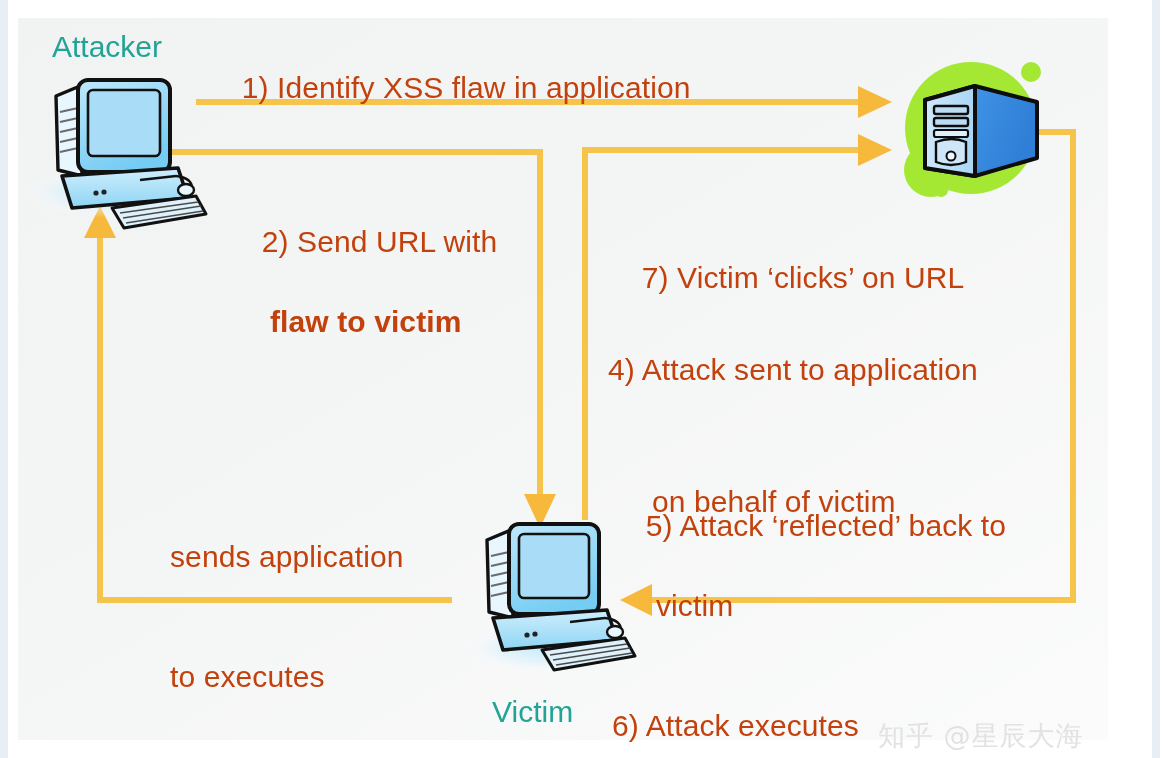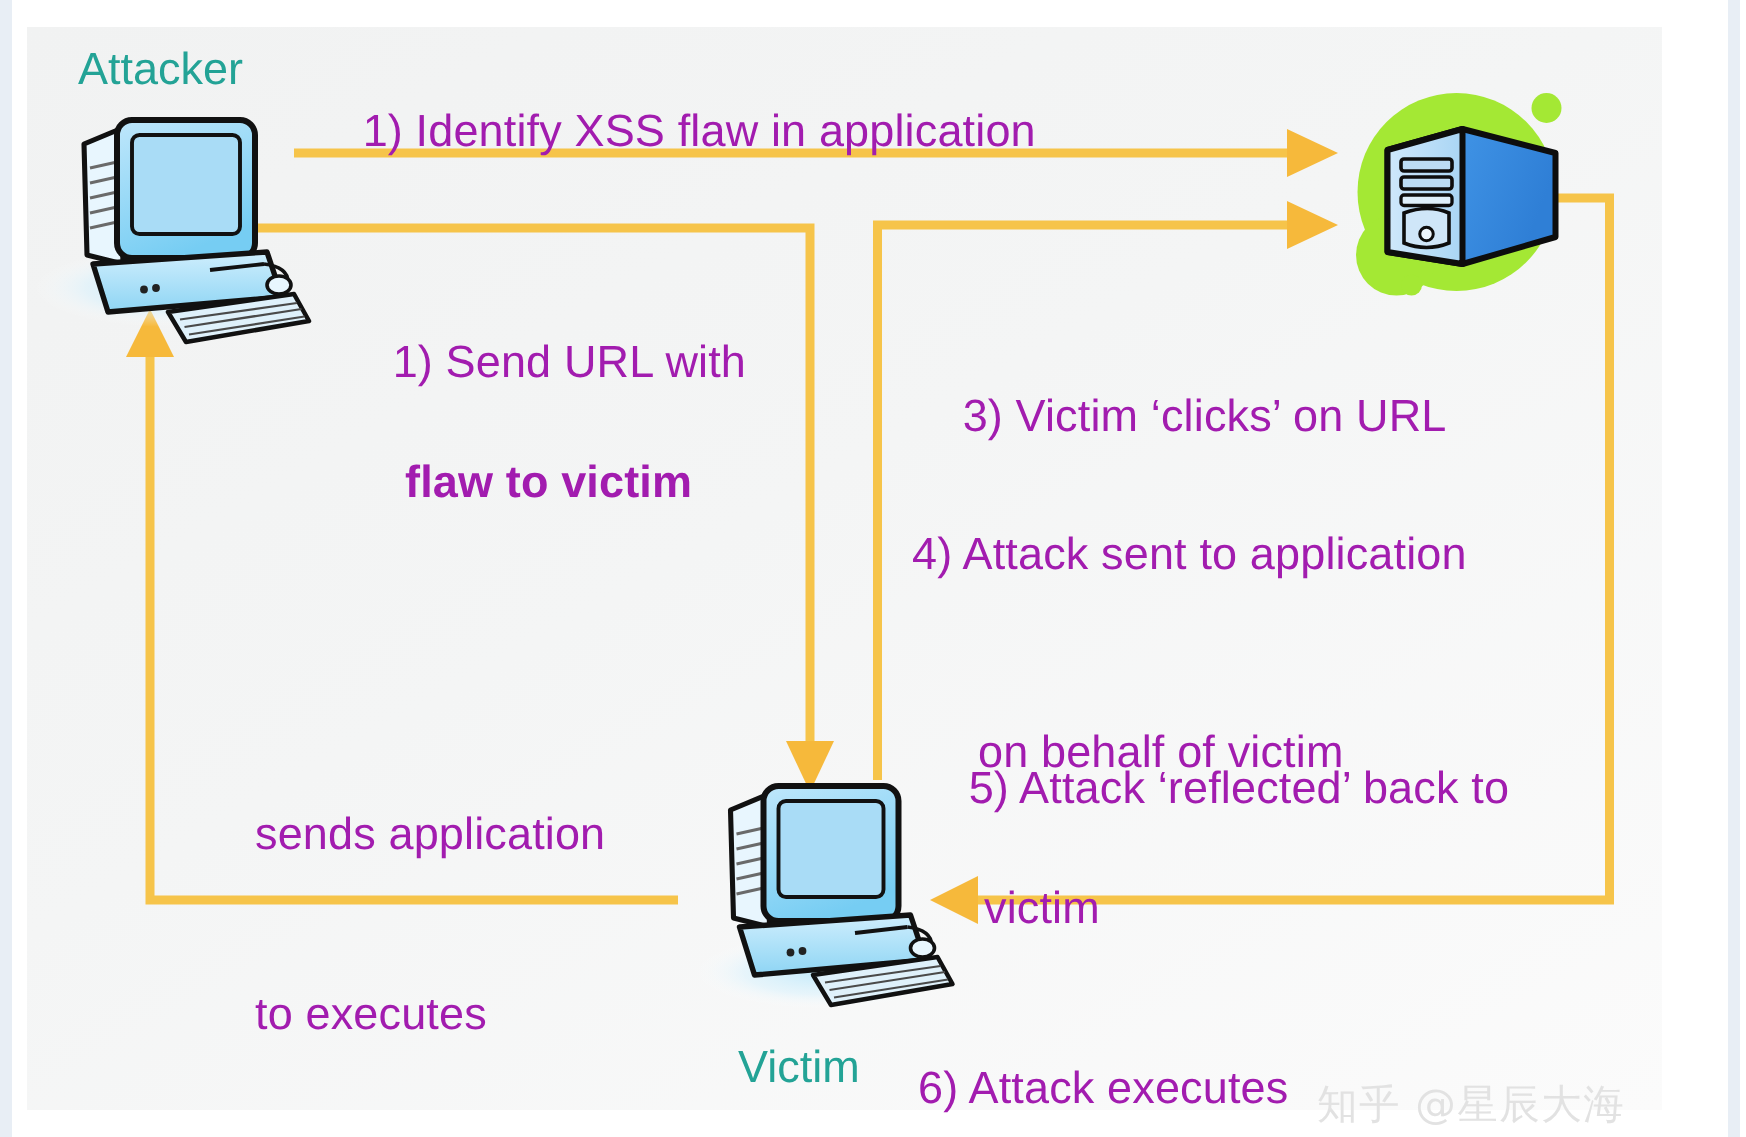--- a/index.html
+++ b/index.html
@@ -45,21 +45,21 @@
     position: absolute;
     left: 0; top: 0;
     width: 1164px;
     height: 758px;
     pointer-events: none;
   }
 
   
   .txt {
     position: absolute;
-    color: #a21caf;
+    color: #c2410c;
     font-size: 30px;
     line-height: 40px;
     font-family: "Liberation Sans", sans-serif;
     white-space: pre;
     letter-spacing: .1px;
   }
   .role-label {
     position: absolute;
     color: #23a396;
     font-size: 30px;
@@ -222,26 +222,26 @@
 
   <div class="role-label" id="attacker-label">Attacker</div>
 
   <div class="role-label" id="victim-label">Victim</div>
 
   <div class="txt" id="step1">
     <span>1) Identify XSS flaw in application</span>
   </div>
 
   <div class="txt" id="step2">
-    <span>1) Send URL with</span>
+    <span>2) Send URL with</span>
     <span class="l2">flaw to victim</span>
   </div>
 
   <div class="txt" id="step34">
-    <span>3) Victim ‘clicks’ on URL</span>
+    <span>7) Victim ‘clicks’ on URL</span>
     <span class="l3" style="padding-left:0">4) Attack sent to application</span>
     <span class="l3">on behalf of victim</span>
   </div>
 
   <div class="txt" id="step56">
     <span>5) Attack ‘reflected’ back to</span>
     <span class="ind">victim</span>
     <span class="ind" style="padding-left:0">6) Attack executes</span>
   </div>
 

